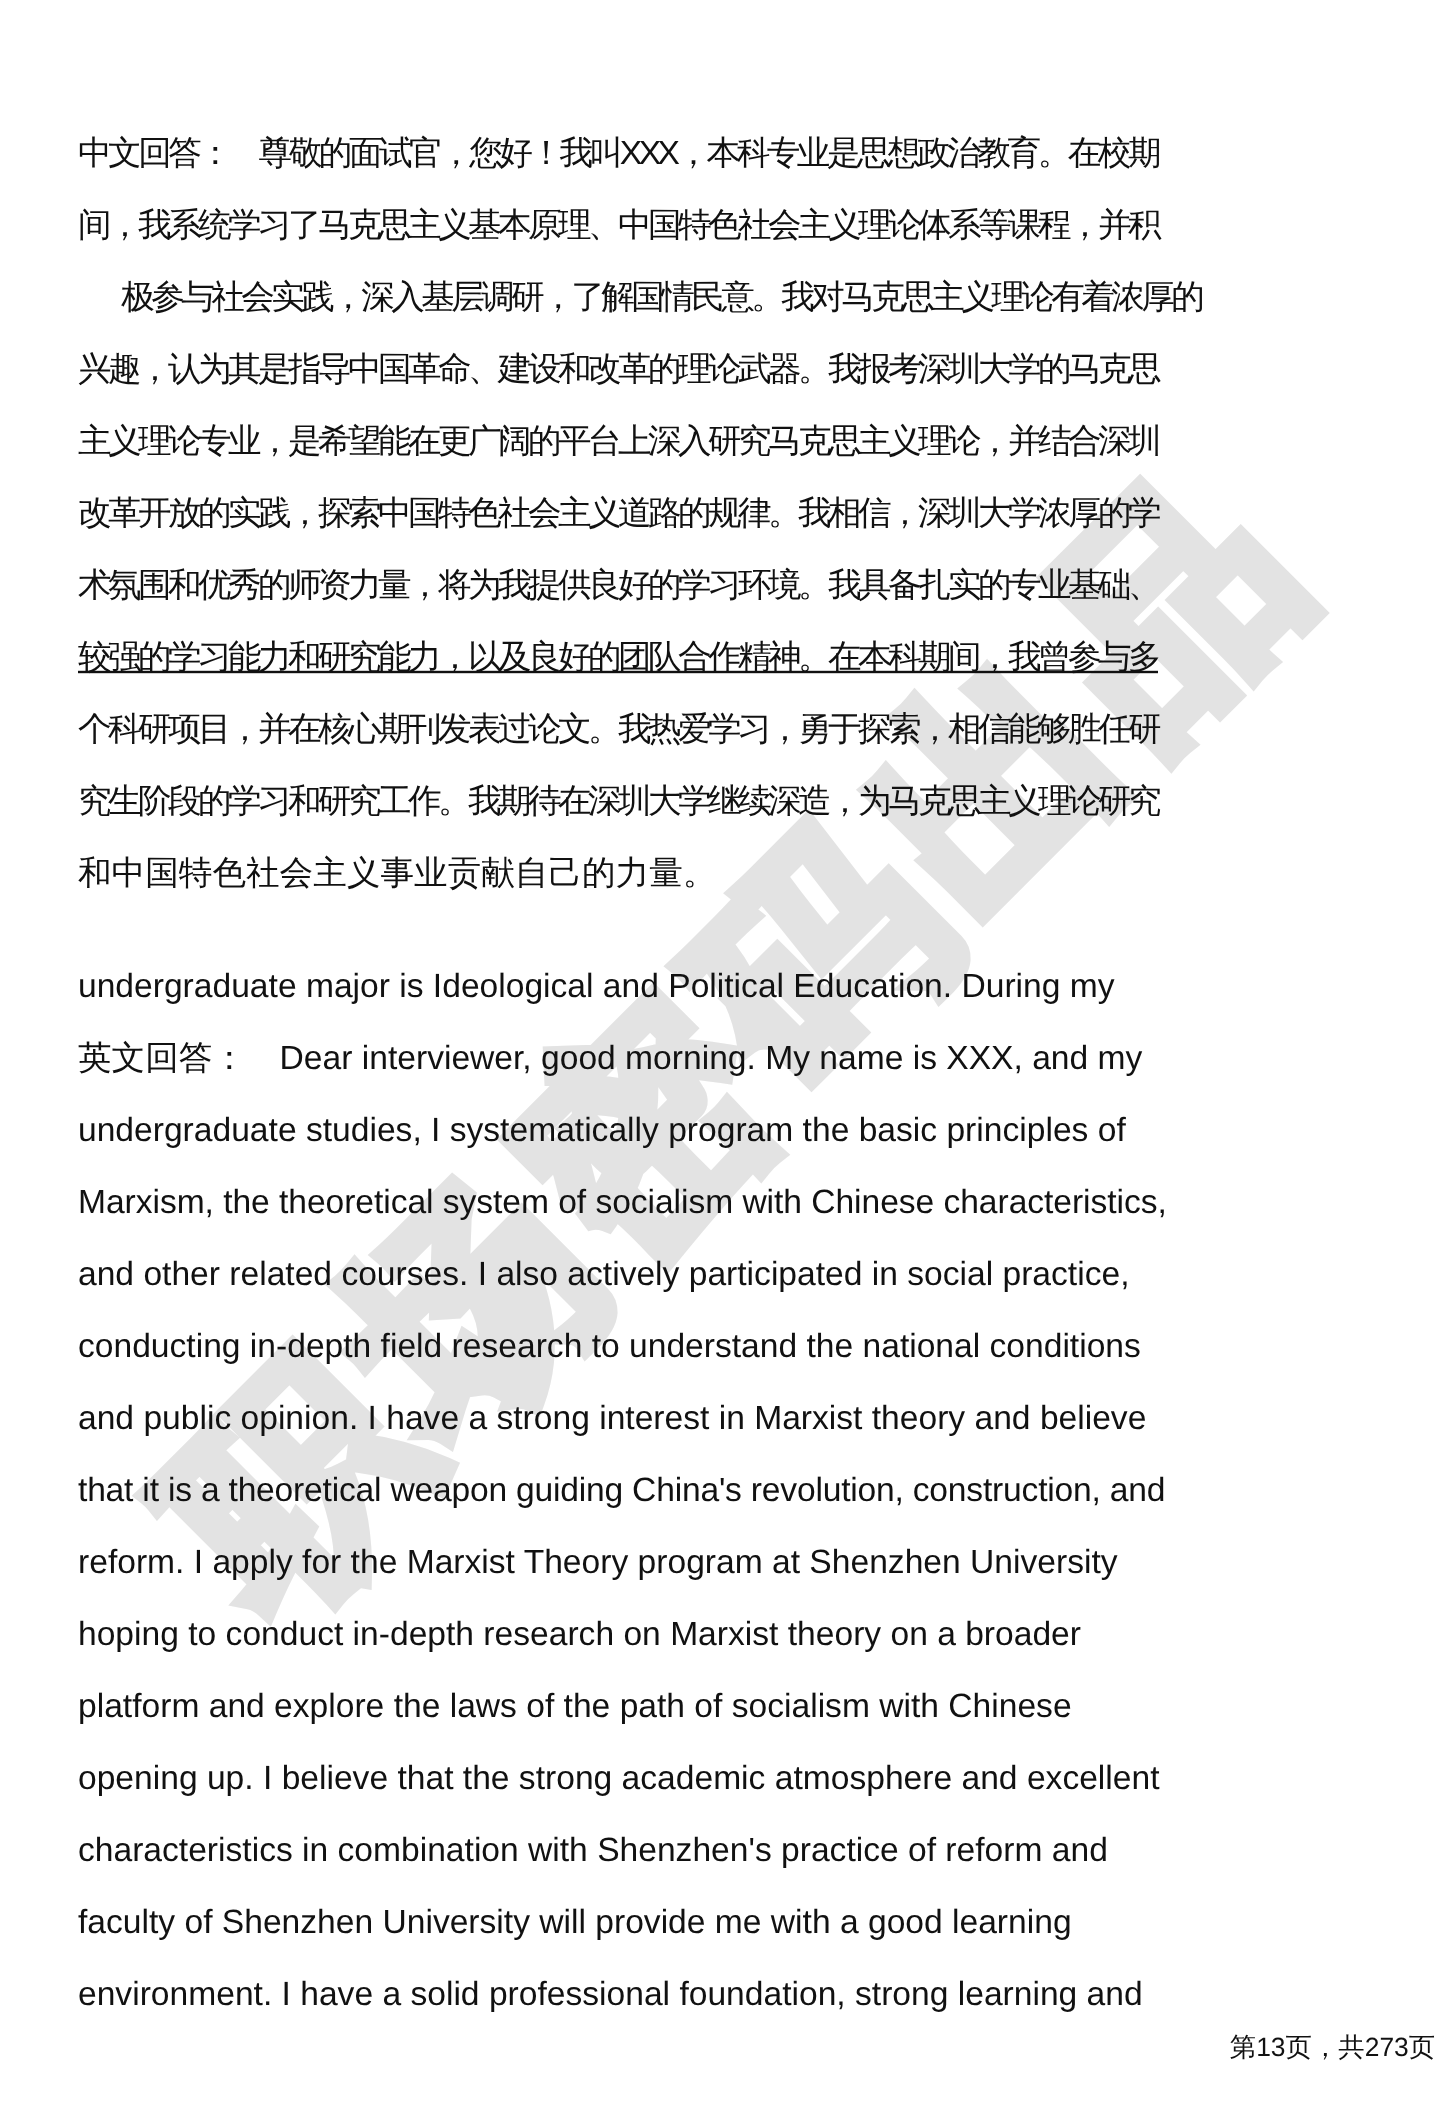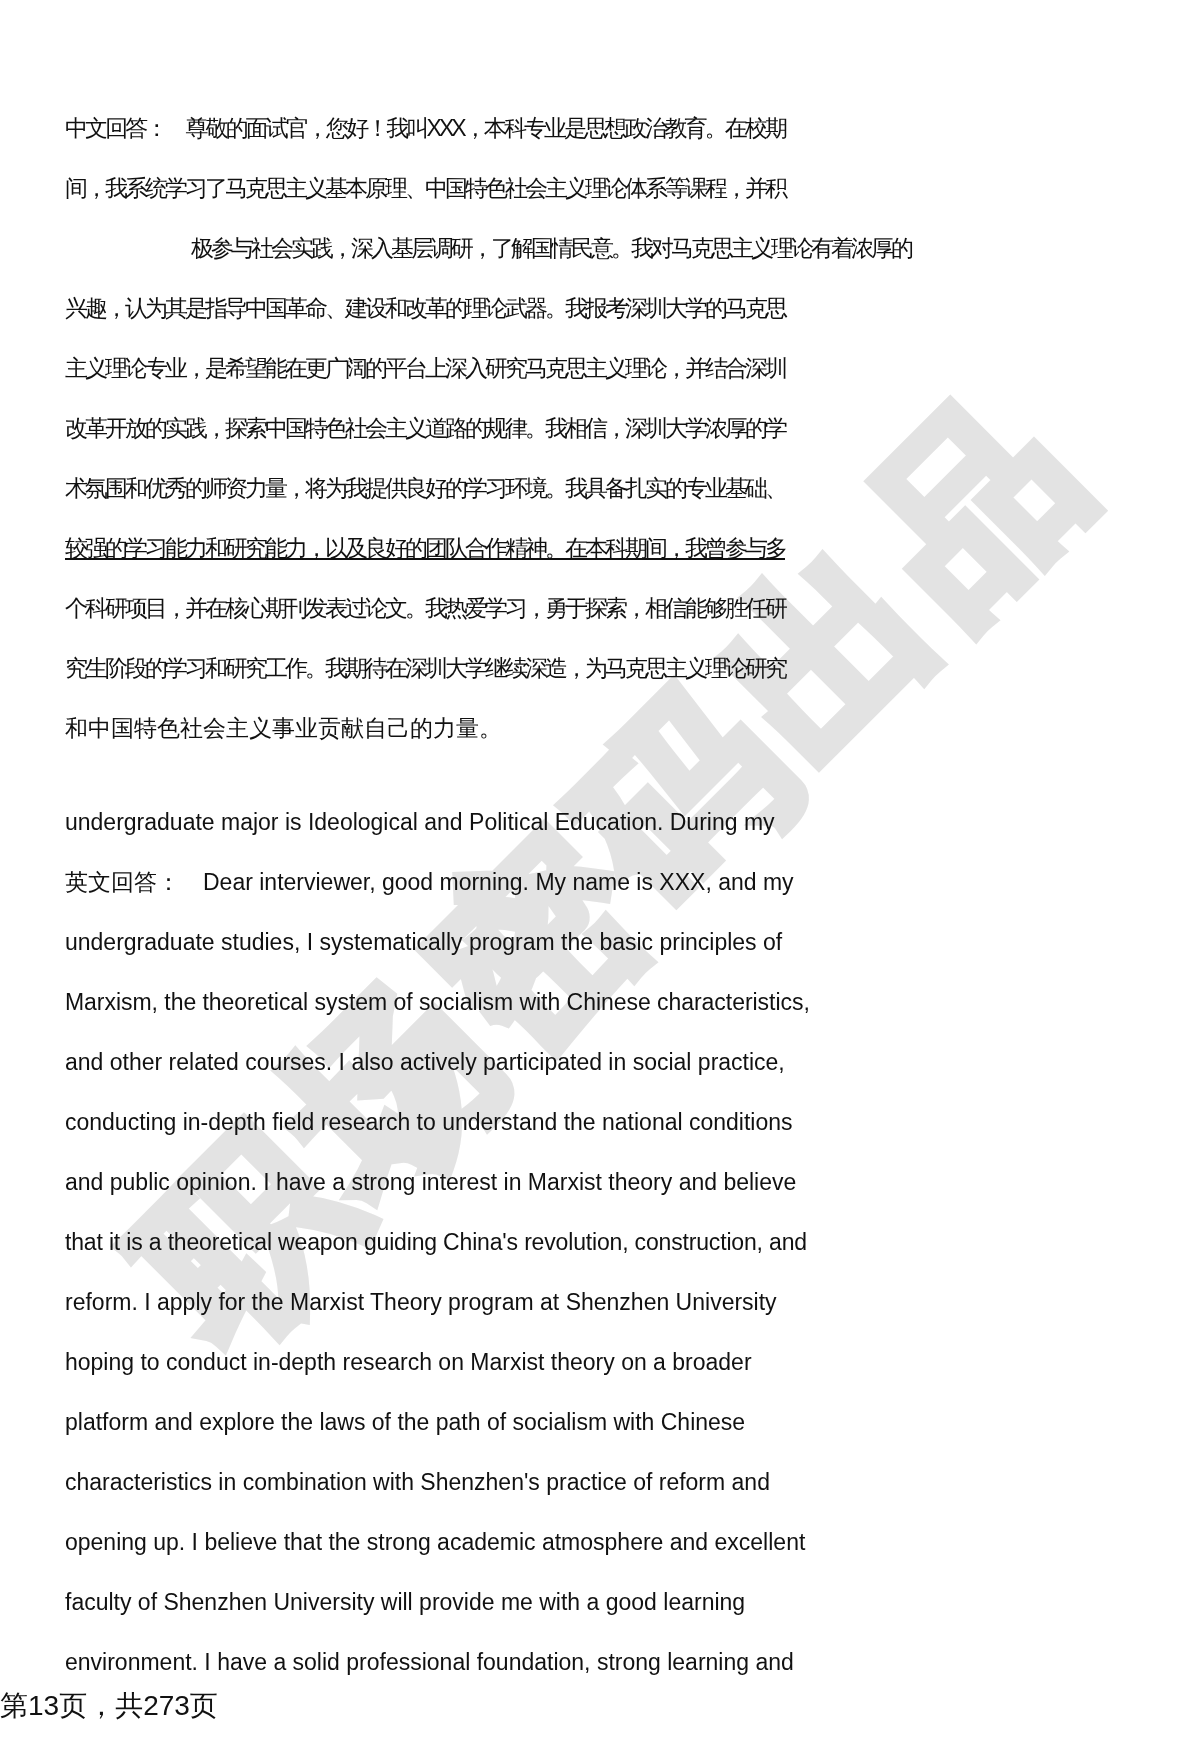--- a/index.html
+++ b/index.html
@@ -41,33 +41,33 @@
     left: 65px;
     top: 98px;
     width: 972px;
     z-index: 1;
   }
   .para { display: block; }
   .para.english { margin-top: 34px; }
   .line {
     height: 60px;
     line-height: 60px;
-    font-size: 23px;
+    font-size: 28px;
     white-space: nowrap;
     overflow: visible;
   }
   .footer {
     position: absolute;
     left: 0;
     right: 4px;
     top: 1688px;
     height: 36px;
     line-height: 36px;
-    text-align: left;
-    font-size: 28px;
+    text-align: right;
+    font-size: 22px;
     z-index: 1;
   }
 </style>
 </head>
 <body>
 
 <div class="page" style="background: rgb(255, 255, 255); color: rgb(17, 17, 17);">
 
   <div class="watermark" style="-webkit-text-stroke: 13px rgb(227, 227, 227);">职场密码出品</div>
 
@@ -91,22 +91,22 @@
         <div class="line">英文回答：　Dear interviewer, good morning. My name is XXX, and my</div>
         <div class="line">undergraduate studies, I systematically program the basic principles of</div>
         <div class="line" style="letter-spacing: -0.0405405px;">Marxism, the theoretical system of socialism with Chinese characteristics,</div>
         <div class="line">and other related courses. I also actively participated in social practice,</div>
         <div class="line">conducting in-depth field research to understand the national conditions</div>
         <div class="line">and public opinion. I have a strong interest in Marxist theory and believe</div>
         <div class="line" style="letter-spacing: -0.168831px;">that it is a theoretical weapon guiding China's revolution, construction, and</div>
         <div class="line">reform. I apply for the Marxist Theory program at Shenzhen University</div>
         <div class="line">hoping to conduct in-depth research on Marxist theory on a broader</div>
         <div class="line">platform and explore the laws of the path of socialism with Chinese</div>
+        <div class="line">opening up. I believe that the strong academic atmosphere and excellent</div>
         <div class="line">characteristics in combination with Shenzhen's practice of reform and</div>
-        <div class="line">opening up. I believe that the strong academic atmosphere and excellent</div>
         <div class="line">faculty of Shenzhen University will provide me with a good learning</div>
         <div class="line">environment. I have a solid professional foundation, strong learning and</div>
       </div>
   </div>
 
   <div class="footer">第13页，共273页</div>
 
 </div>
 
 </body></html>

